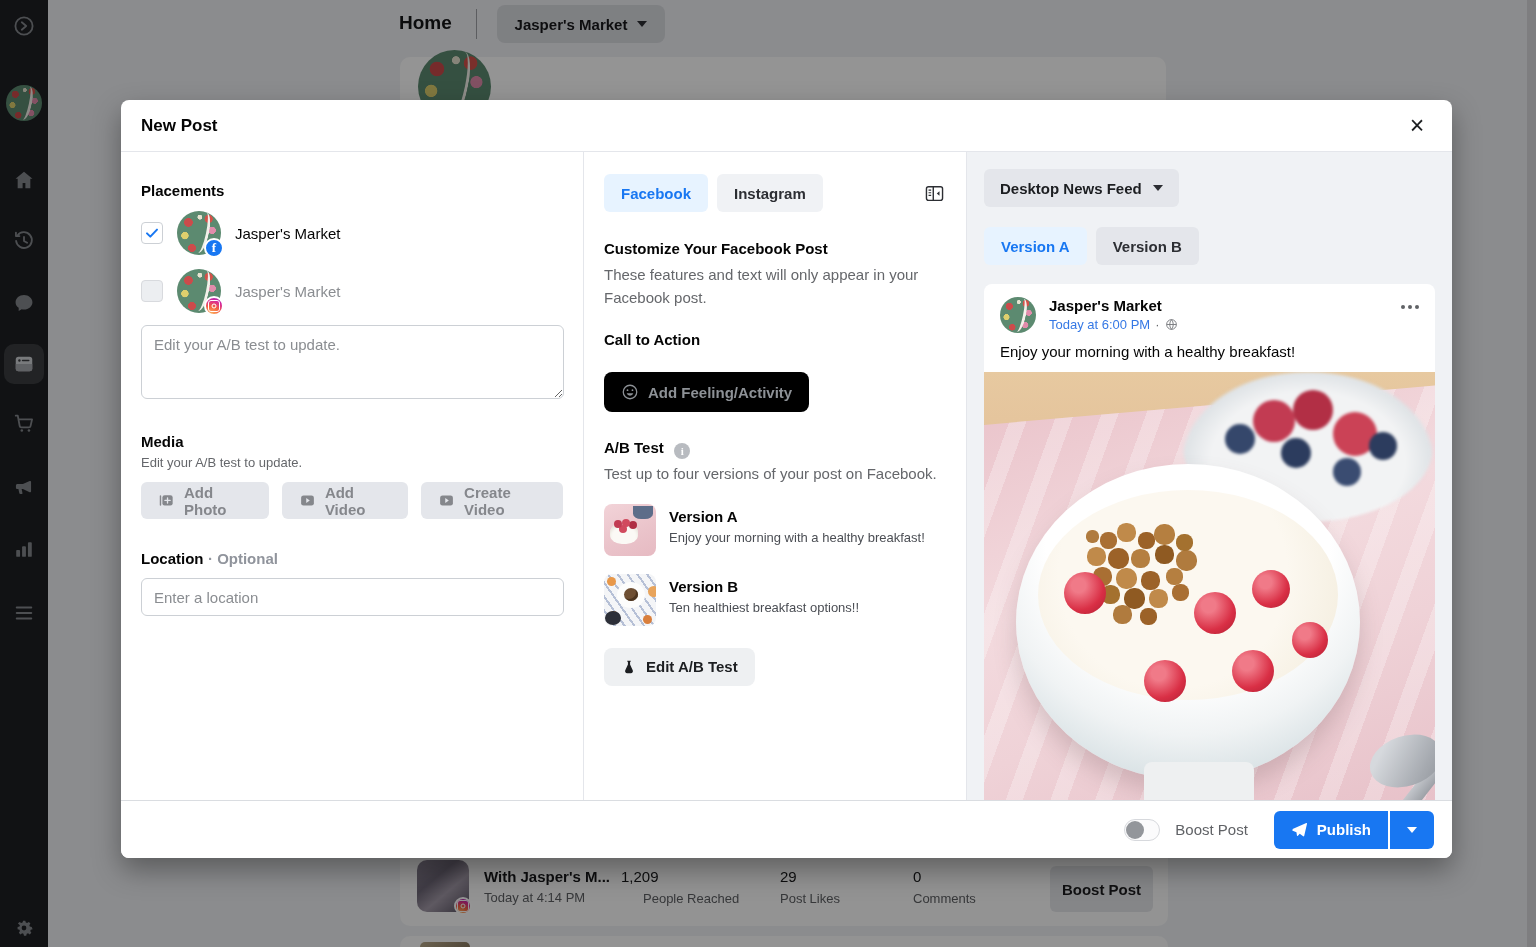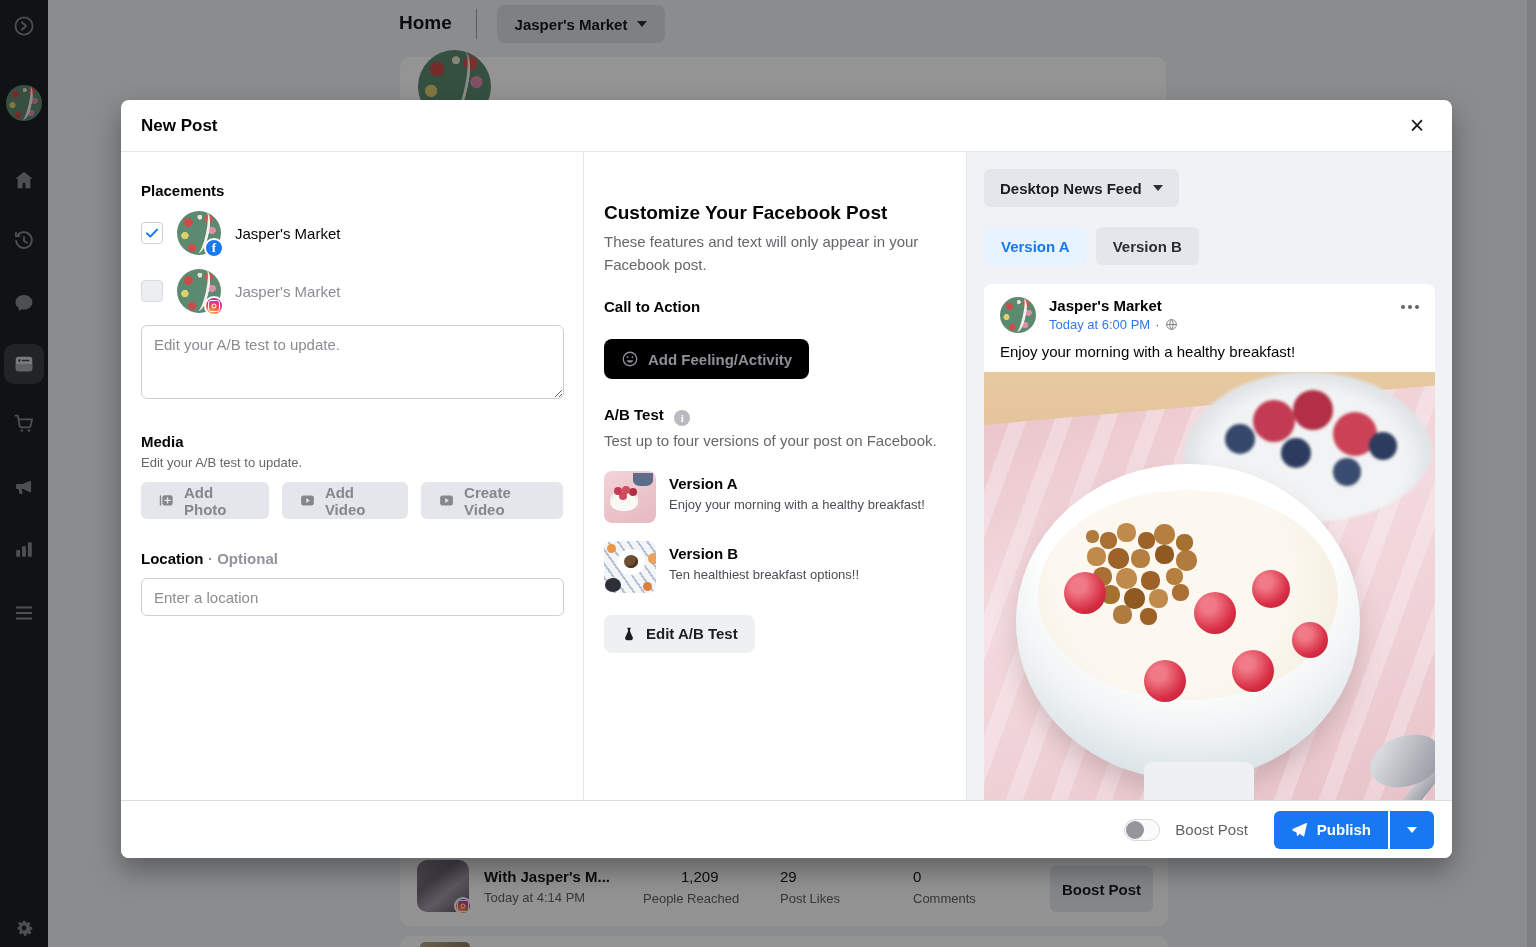--- a/index.html
+++ b/index.html
@@ -75,21 +75,21 @@
   .gbtn { height:37px; background:#e4e6eb; border-radius:6px; display:inline-flex; align-items:center; justify-content:center; gap:9px; font-size:15px; font-weight:600; color:#85878c; padding:0 17px; }
   .text-input { margin-top:10px; width:423px; height:38px; border:1px solid #ccd0d5; border-radius:6px; padding:0 12px; font-size:15px; font-family:"Liberation Sans", sans-serif; color:#050505; }
   .opt-label { font-size:15px; font-weight:700; color:#90949c; }
 
   .pill-tabs { display:flex; gap:9px; align-items:center; }
   .pill { height:38px; padding:0 17px; border-radius:6px; display:inline-flex; align-items:center; font-size:15px; font-weight:600; }
   .pill.active { background:#e7f3ff; color:#1877f2; }
   .pill.idle { background:#f0f2f5; color:#2c2e33; }
   .collapse-btn { margin-left:auto; width:24px; height:24px; display:flex; align-items:center; justify-content:center; }
 
-  .h17 { font-size:19px; font-weight:700; color:#050505; }
+  .h17 { font-size:15px; font-weight:700; color:#050505; }
   .para { margin-top:7px; font-size:15px; line-height:1.5; color:#65676b; }
 
   .toggle-on { position:relative; width:44px; height:26px; border-radius:13px; background:#f5f6f7; border:1px solid #d4d6da; flex-shrink:0; }
   .toggle-on::after { content:""; position:absolute; right:0px; top:0px; width:24px; height:24px; border-radius:50%; background:#9b9ea3; }
   .toggle-off { position:relative; width:36px; height:22px; border-radius:11px; background:#fbfbfc; border:1px solid #d7d9dd; flex-shrink:0; }
   .toggle-off::after { content:""; position:absolute; left:1px; top:1px; width:18px; height:18px; border-radius:50%; background:#93969b; }
   .toggle-row { display:flex; align-items:center; gap:13px; margin-top:13px; }
   .toggle-label { font-size:15px; color:#8d9196; }
 
   .info-dot { display:inline-flex; width:16px; height:16px; border-radius:50%; background:#b8bbc0; color:#fff; font-size:11px; font-weight:700; align-items:center; justify-content:center; font-family:"Liberation Serif", serif; vertical-align:-2px; margin-left:6px; }
@@ -235,21 +235,21 @@
     <div class="bg-avatar jm-avatar" style="left:490px"></div>
 
     <div class="bg-card-bottom"></div>
     <div class="bg-card-bottom2"></div>
     <div class="bg-thumb">
       <span class="badge ig-badge small"></span>
     </div>
     <div class="bg-thumb2"></div>
     <div class="bg-row-title" style="left:484px">With Jasper's M...</div>
     <div class="bg-row-sub" style="left:484px">Today at 4:14 PM</div>
-    <div class="bg-stat-v" style="left:681px">1,209</div>
+    <div class="bg-stat-v" style="left:621px">1,209</div>
     <div class="bg-stat-l" style="left:643px">People Reached</div>
     <div class="bg-stat-v" style="left:780px">29</div>
     <div class="bg-stat-l" style="left:780px">Post Likes</div>
     <div class="bg-stat-v" style="left:913px">0</div>
     <div class="bg-stat-l" style="left:913px">Comments</div>
     <div class="bg-boost-btn">Boost Post</div>
     <div class="bg-scrollbar"></div>
   </div>
 
   <div class="overlay"></div>
@@ -315,20 +315,32 @@
         </div>
 
         <div style="margin-top:31px">
           <span class="sec-label">Location</span>
           <span class="opt-label"> <span>·</span> <span>Optional</span></span>
         </div>
         <input class="text-input" placeholder="Enter a location" style="">
       </div>
 
       <div class="col-mid">
+        <div class="pill-tabs">
+          <div class="pill active">Facebook</div>
+          <div class="pill idle">Instagram</div>
+          <div class="collapse-btn">
+            <svg width="21" height="21" viewBox="0 0 24 24" fill="none" stroke="#2c2e33" stroke-width="1.6">
+                <rect x="2.8" y="4.2" width="18.4" height="15.6" rx="2.4"></rect>
+                <path d="M10.6 4.2v15.6"></path>
+                <path d="M5.2 8.2h3M5.2 11.2h3M5.2 14.2h3" stroke-width="1.3"></path>
+                <path d="M17.7 9.4l-3.1 2.6 3.1 2.6z" fill="#2c2e33" stroke="none"></path>
+              </svg>
+          </div>
+        </div>
 
         <div class="h17" style="margin-top:28px">Customize Your Facebook Post</div>
         <div class="para">These features and text will only appear in your Facebook post.</div>
 
         <div class="sec-label" style="margin-top:22px">Call to Action</div>
 
         <div class="gbtn" style="margin-top:24px;height:40px;border-radius:8px;background:#000000;color:#8d9196">
           <svg width="18" height="18" viewBox="0 0 24 24" fill="none" stroke="#8d9196" stroke-width="1.7">
               <circle cx="12" cy="12" r="9"></circle>
               <circle cx="8.7" cy="9.6" r="1.2" fill="#8d9196" stroke="none"></circle>

